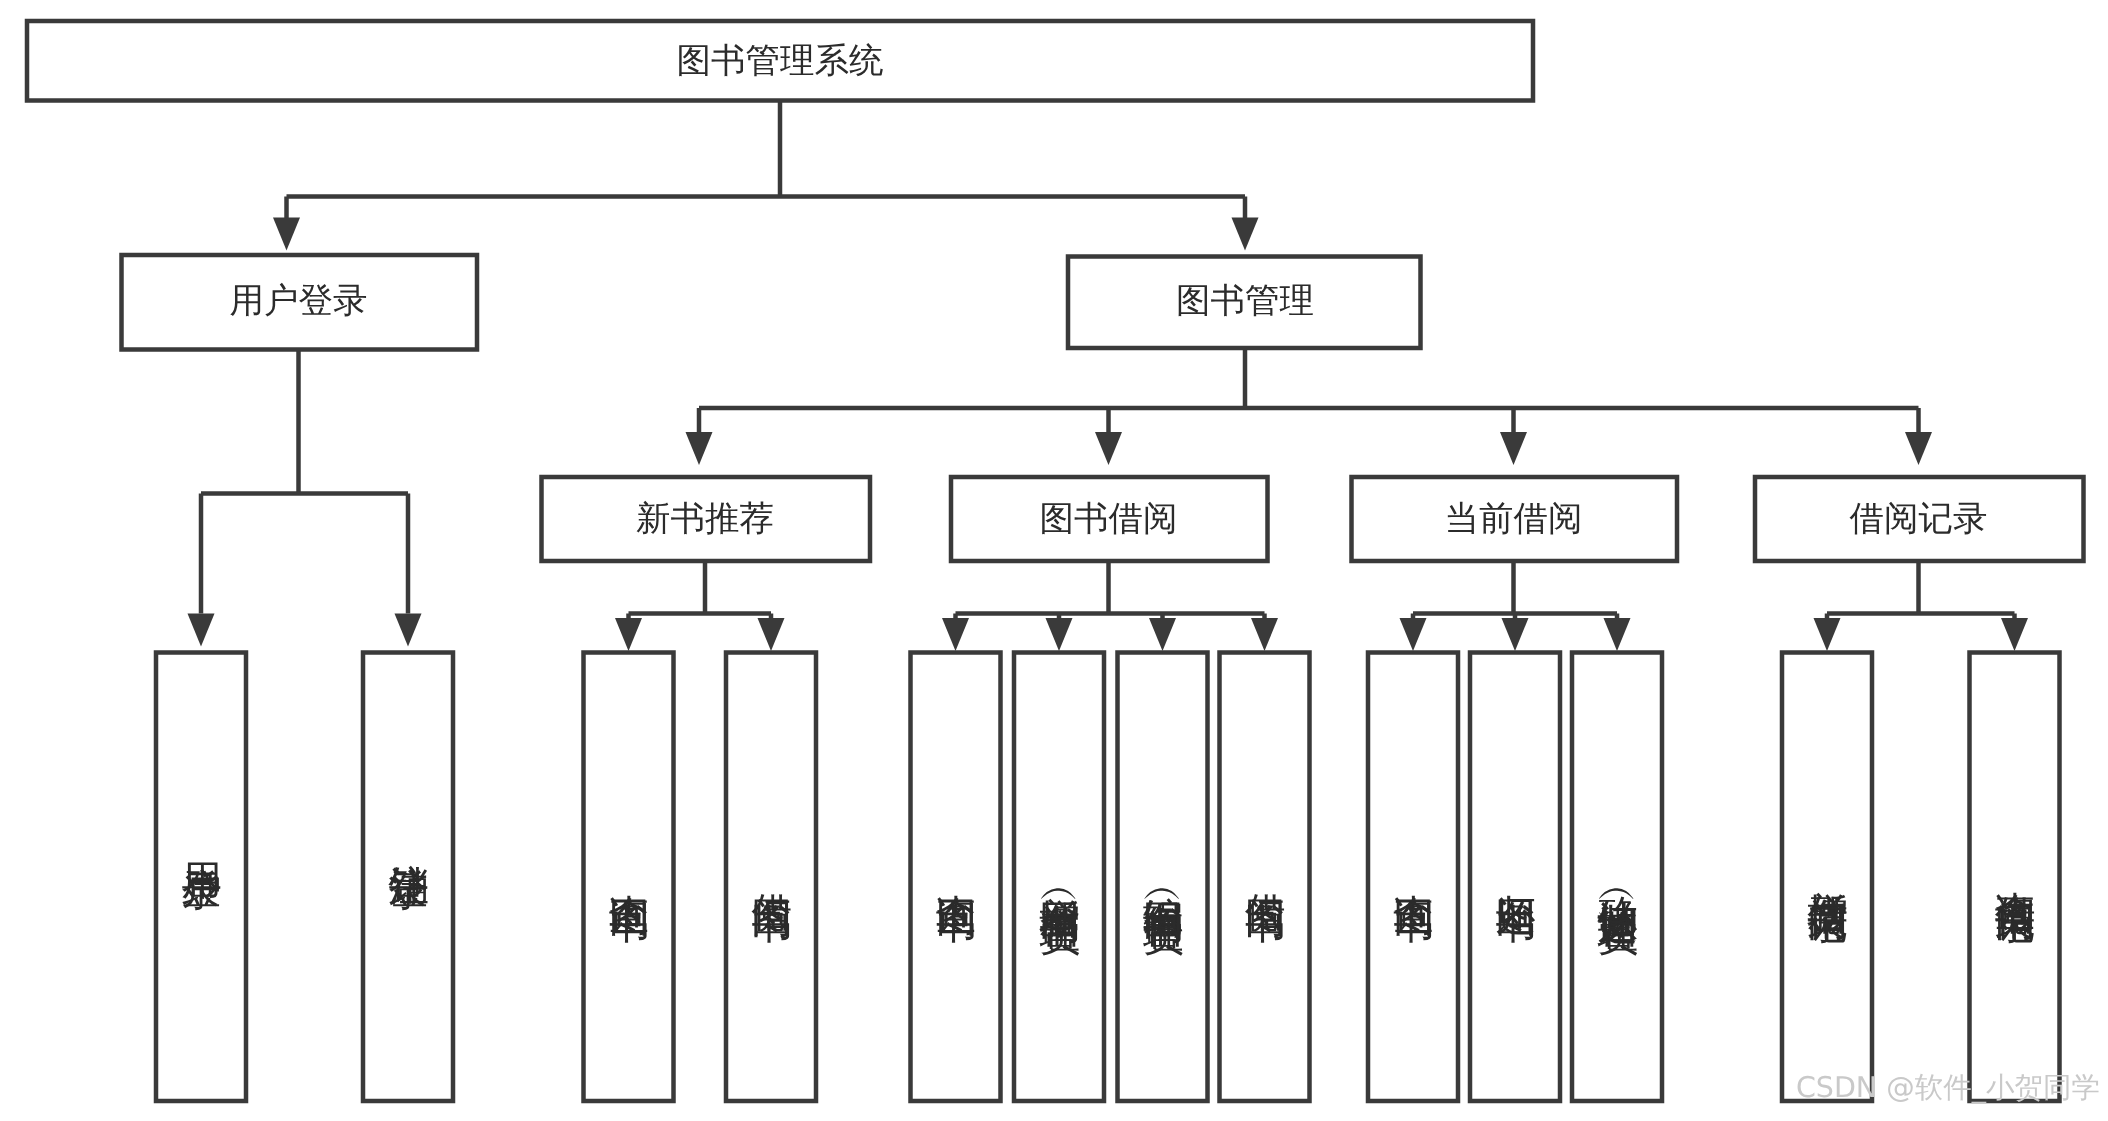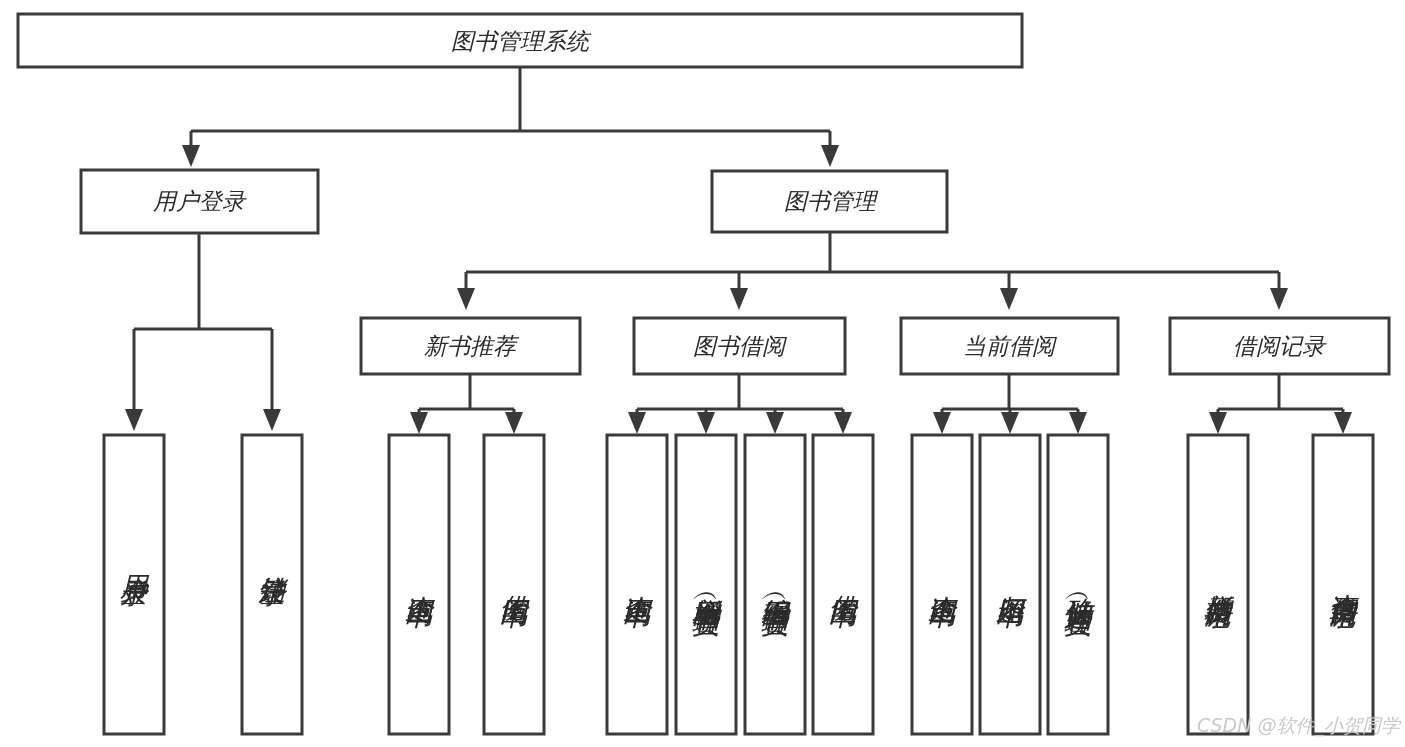--- a/index.html
+++ b/index.html
@@ -11,21 +11,20 @@
     width: 1405px;
     height: 747px;
     font-family: "DejaVu Sans", "Liberation Sans", sans-serif;
     overflow: hidden;
     position: relative;
   }
   #diagram-root {
     position: relative;
     width: 1405px;
     height: 747px;
-    font-style: italic;
   }
   svg.diagram {
     position: absolute;
     top: 0;
     left: 0;
     width: 1405px;
     height: 747px;
   }
   .node-rect {
     fill: #ffffff;

